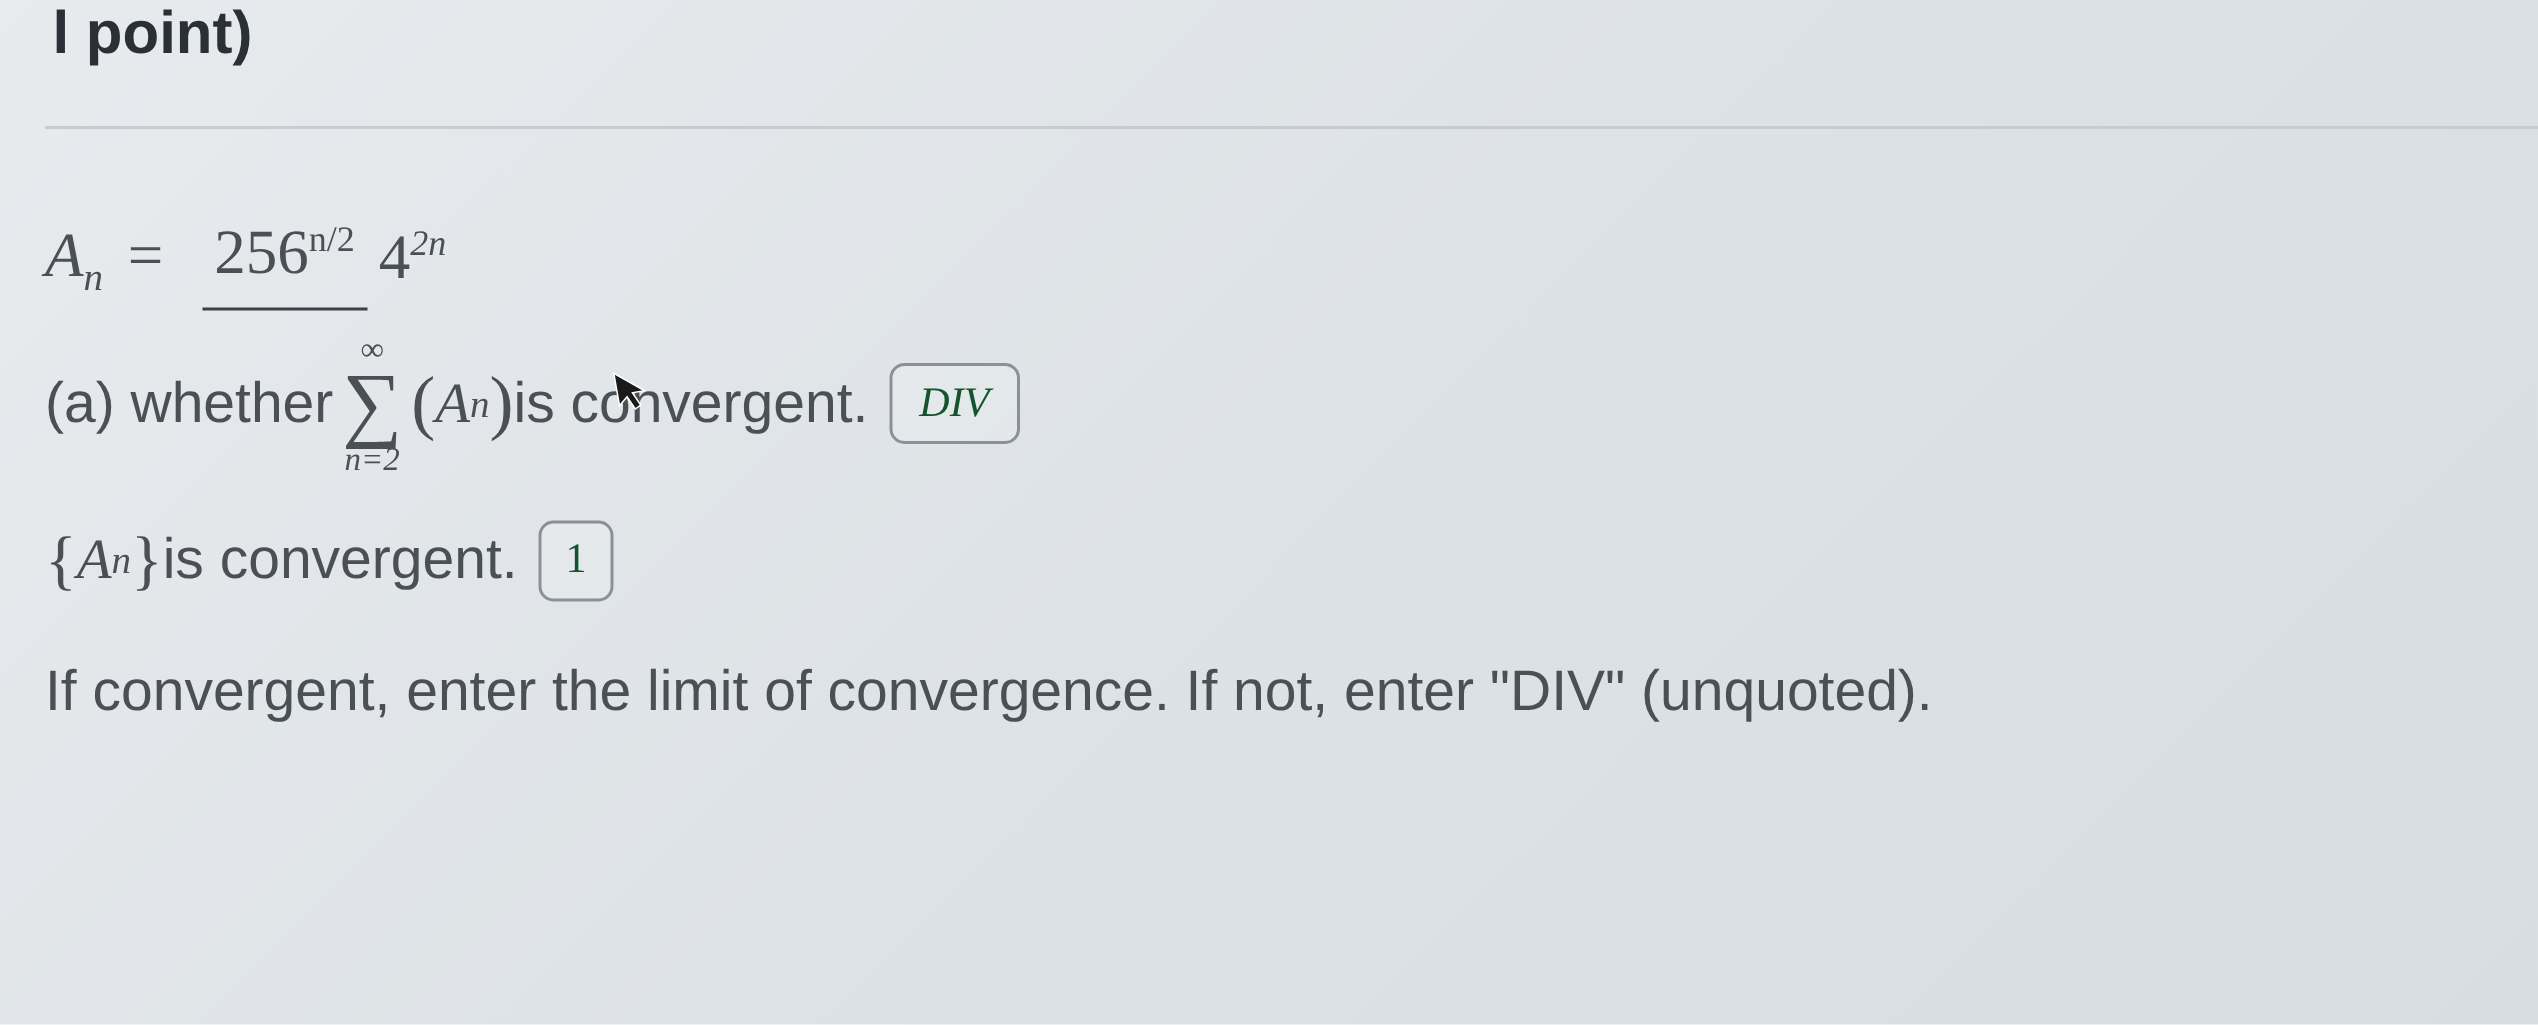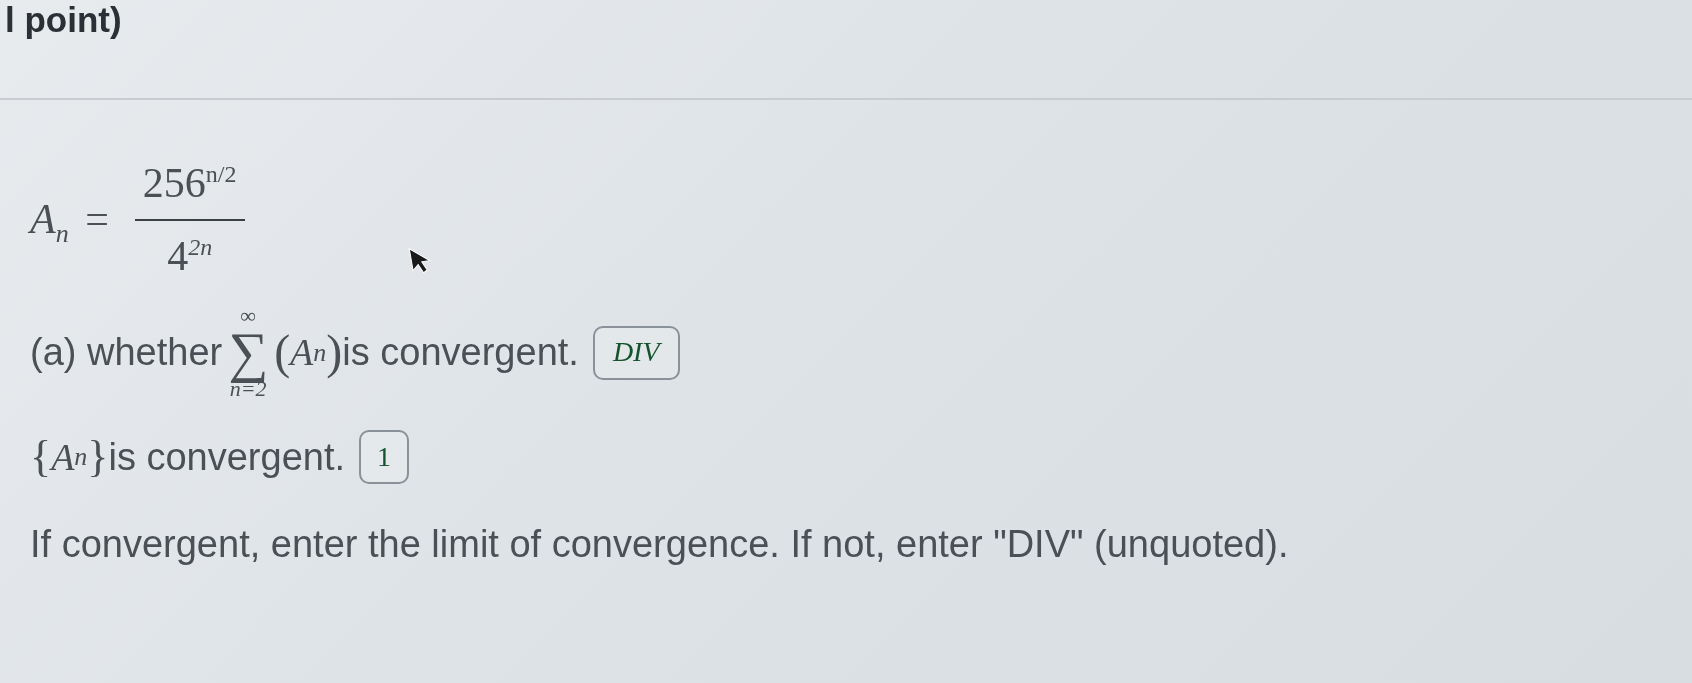--- a/index.html
+++ b/index.html
@@ -10,28 +10,29 @@
     body {
       width: 1692px;
       height: 683px;
       background: linear-gradient(135deg, #e8ebee 0%, #dde2e6 50%, #d8dde2 100%);
       font-family: Arial, Helvetica, sans-serif;
       color: #3a4045;
       overflow: hidden;
       position: relative;
     }
     .header-region {
-      height: 100px;
+      height: 86px;
       border-bottom: 2px solid #c8ccd0;
       padding: 0 0 0 5px;
-      font-size: 35px;
+      font-size: 40px;
       font-weight: bold;
       color: #2a3035;
       display: flex;
       align-items: flex-start;
+      margin-left: 30px;
     }
     .content {
       padding: 40px 0 0 30px;
       font-size: 36px;
       line-height: 1.6;
       color: #4a5055;
     }
     .given-label {
       font-size: 38px;
       margin-bottom: 10px;
@@ -53,21 +54,21 @@
       vertical-align: sub;
       font-style: italic;
     }
     .sup {
       font-size: 24px;
       vertical-align: super;
       font-style: normal;
     }
     .fraction {
       display: inline-flex;
-      flex-direction: column;
+      flex-direction: row;
       align-items: center;
       font-style: normal;
       margin-left: 12px;
     }
     .fraction .num {
       padding: 0 8px 2px 8px;
       border-bottom: 2px solid #3a4045;
     }
     .fraction .den {
       padding: 2px 8px 0 8px;

